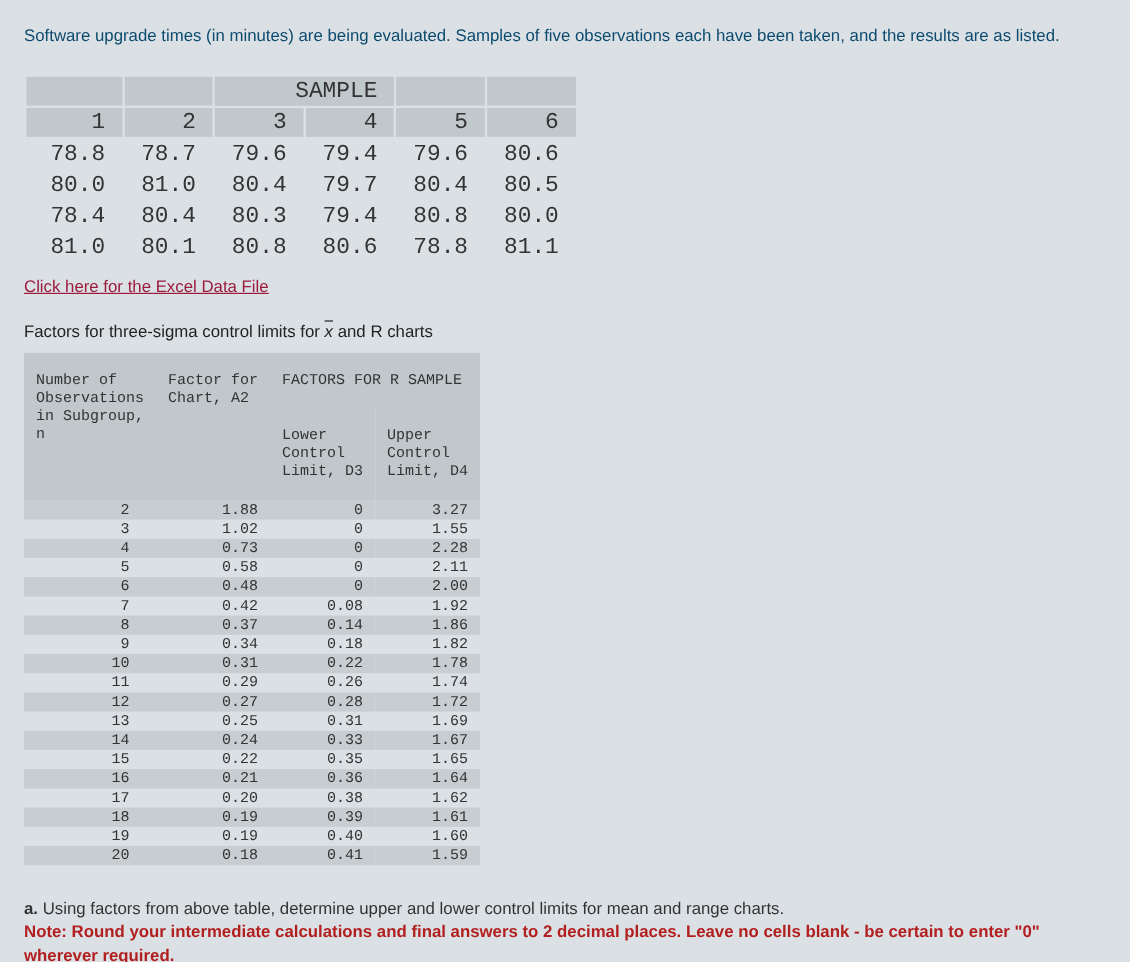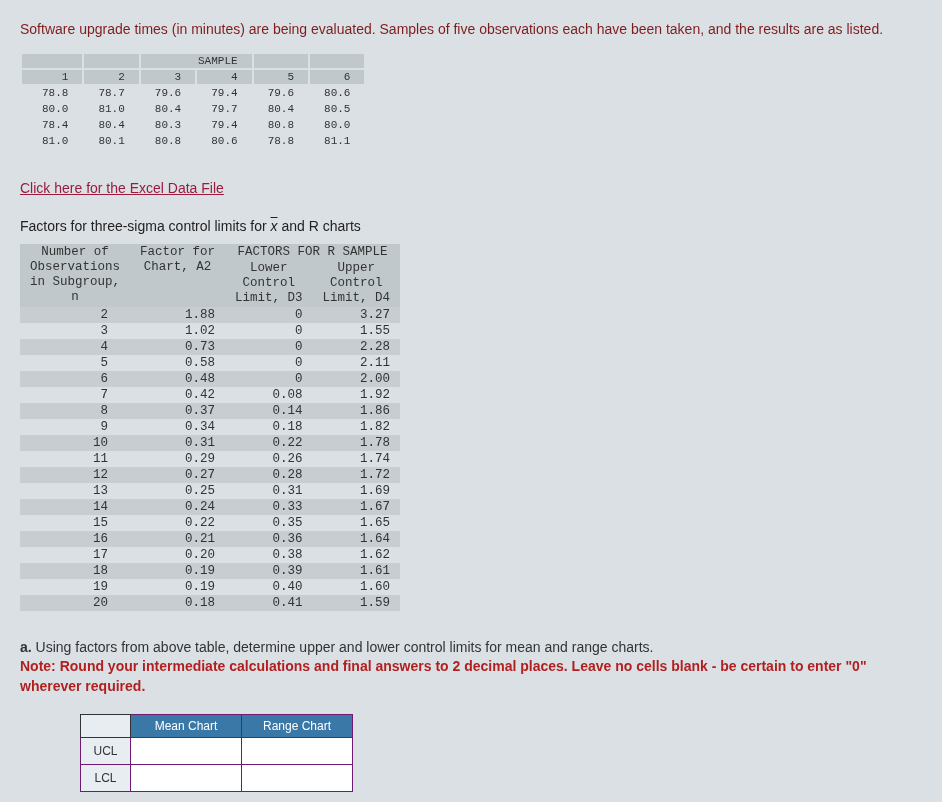--- a/index.html
+++ b/index.html
@@ -5,35 +5,35 @@
     * { box-sizing: border-box; }
     body {
       margin: 0;
       padding: 20px;
       font-family: Arial, sans-serif;
       background: #dbe0e5;
       color: #333;
       font-size: 14px;
       width: 942px;
     }
-    .intro { margin-bottom: 12px; line-height: 1.4; color: #7f1d1d; }
+    .intro { margin-bottom: 22px; line-height: 1.4; color: #0c4a6e; }
     .sample-table {
-      margin-bottom: 20px;
+      margin-bottom: 0;
       font-family: 'Courier New', monospace;
-      font-size: 11px;
+      font-size: 19px;
     }
     .sample-header-row { background: #c0c8cc; }
     .sample-title-cell { background: #c0c8cc; text-align: center; font-weight: normal; padding: 2px 8px; }
     .sample-table td { padding: 1px 14px; text-align: right; white-space: nowrap; }
     .sample-table td:first-child { padding-left: 20px; }
     .excel-link { color: #9a1b3c; text-decoration: underline; margin: 10px 0; display: inline-block; cursor: pointer; }
     .factors-desc { margin: 12px 0 10px; color: #222; }
     .overline { text-decoration: overline; font-style: italic; }
     .factors-table { font-family: 'Courier New', monospace; font-size: 12.5px; border-collapse: collapse; }
-    .factors-table th { background: #c0c8cc; font-weight: normal; padding: 1px 10px; text-align: center; vertical-align: top; }
+    .factors-table th { background: #c0c8cc; font-weight: normal; padding: 16px 10px; text-align: left; vertical-align: top; }
     .factors-table td { padding: 1px 10px; text-align: right; }
     .factors-table .stripe { background: #c8cdd1; }
     .factors-table td:first-child { text-align: right; padding-right: 22px; padding-left: 40px; }
     .question { margin-top: 27px; line-height: 1.4; }
     .question .qlabel { font-weight: bold; }
     .note { color: #b21f1f; font-weight: bold; }
     .answer-table { border-collapse: collapse; margin-top: 18px; margin-left: 60px; background: #fff; }
     .answer-table th, .answer-table td { border: 1px solid #701a75; padding: 4px 10px; font-size: 12px; }
     .answer-table th { background: #3a78a8; color: #fff; font-weight: normal; text-align: center; }
     .answer-table .corner { background: #e8edf1; border: 1px solid #333; }

